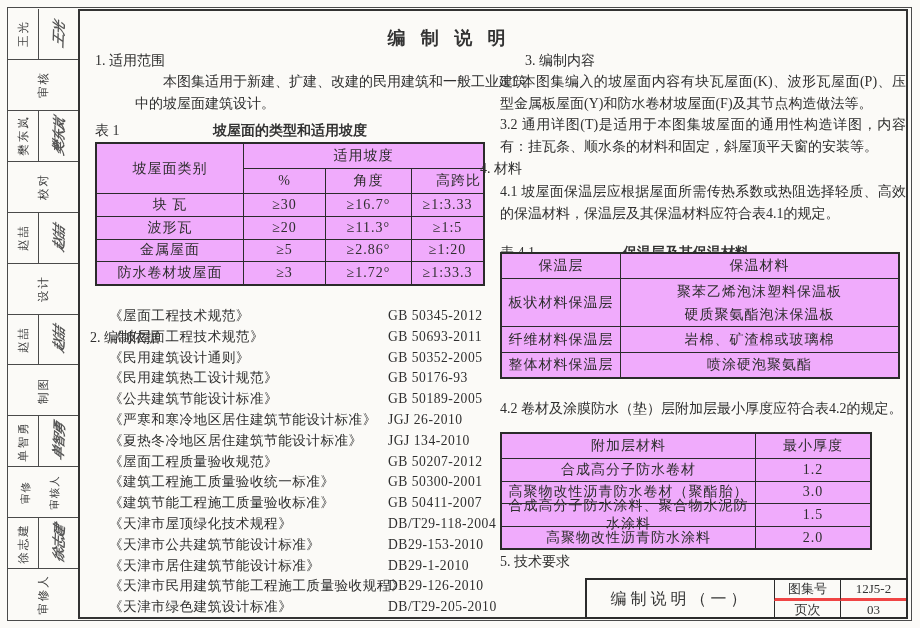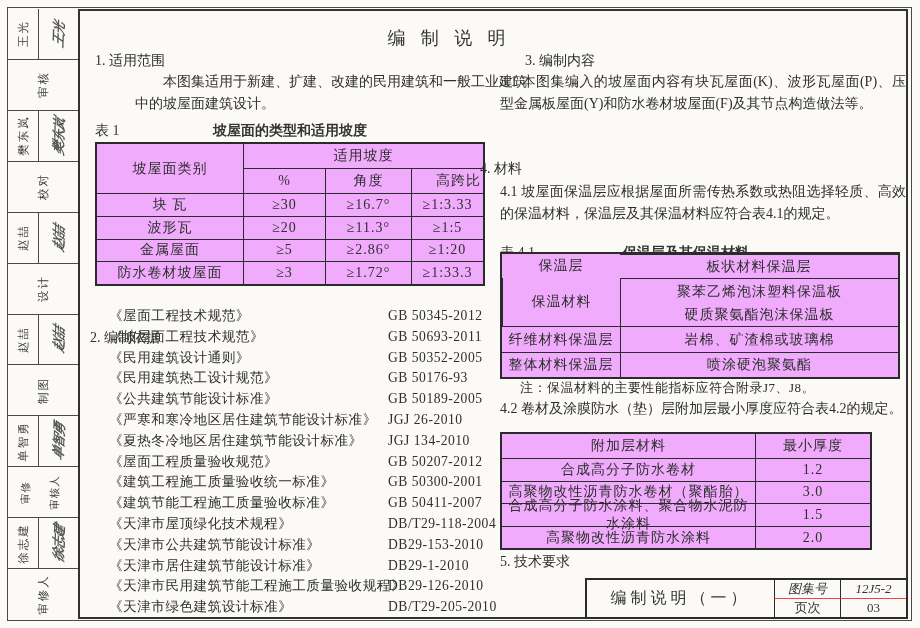--- a/index.html
+++ b/index.html
@@ -21,21 +21,21 @@
   .sb-label-sub{flex:1;display:flex;align-items:center;justify-content:center;gap:0;}
   .vtext{transform:rotate(-90deg);white-space:nowrap;font-size:11.5px;letter-spacing:2px;color:#3c3c3c;}
   .vtext2{transform:rotate(-90deg);white-space:nowrap;font-size:10.5px;letter-spacing:1px;color:#3c3c3c;line-height:11px;text-align:center;}
   .sig{transform:rotate(-88deg) skewX(-22deg);white-space:nowrap;font-size:13px;font-style:italic;font-weight:bold;color:#444;opacity:.9;letter-spacing:-1px;}
 
   
   .abs{position:absolute;}
   .h{font-size:14px;line-height:21px;}
   .p{font-size:14px;line-height:21.5px;text-align:justify;}
   .indent{text-indent:2em;}
-  .doc-title{position:absolute;left:78px;top:26px;width:737px;text-align:center;font-size:18px;letter-spacing:0.85em;text-indent:0.85em;color:#333;}
+  .doc-title{position:absolute;left:78px;top:26px;width:737px;text-align:center;font-size:18px;letter-spacing:0.85em;text-indent:0.85em;color:#333;font-weight:bold;}
 
   
   .caption{position:relative;font-size:14px;font-weight:bold;font-family:"Liberation Sans","DejaVu Sans",sans-serif;color:#333;}
   .caption .cap-no{position:absolute;left:0;top:0;font-weight:normal;font-family:"Liberation Serif",serif;}
   .caption .cap-title{display:block;text-align:center;}
 
   
   .grid-table{display:grid;border:2px solid #2b2b2b;box-sizing:border-box;font-size:14px;background:#f0abfc;}
   .tcell{border-left:1px solid #2b2b2b;border-top:1px solid #2b2b2b;display:flex;align-items:center;justify-content:center;text-align:center;padding:0 2px;letter-spacing:1px;}
   .tcell.nl{border-left:none;}
@@ -51,21 +51,21 @@
   
   .refs{left:95px;top:306px;width:398px;font-size:13.6px;}
   .ref-row{position:relative;height:20.8px;line-height:20.8px;white-space:nowrap;}
   .ref-title{padding-left:14px;letter-spacing:0.5px;}
   .ref-code{position:absolute;left:293px;top:0;letter-spacing:0.5px;}
 
   
   #tblock{position:absolute;left:585px;top:578px;width:323px;height:41px;border:2px solid #2b2b2b;box-sizing:border-box;display:grid;grid-template-columns:1fr 66px 66px;grid-template-rows:1fr 1fr;background:#fbfaf7;}
   #tblock .tb-name{grid-area:1/1/3/2;display:flex;align-items:center;justify-content:center;font-size:16px;letter-spacing:4px;color:#333;}
   #tblock .tb-cell{border-left:1px solid #2b2b2b;display:flex;align-items:center;justify-content:center;font-size:13px;color:#333;}
-  #tblock .tb-top{border-bottom:1px solid #ef4444;font-style:italic;}
+  #tblock .tb-top{border-bottom:3px solid #ef4444;}
   .note{font-size:13px;letter-spacing:0.5px;}
 </style>
 </head>
 <body>
 
 <div class="page">
   <div class="outer-border"></div>
 
   <div class="sidebar">
     <div class="sb-cell">
@@ -272,43 +272,43 @@
       </div>
 
       <div class="ref-row">
         <span class="ref-title">《天津市绿色建筑设计标准》</span>
         <span class="ref-code">DB/T29-205-2010</span>
       </div>
     </div>
 
   <div class="abs h" style="left:500px;top:50px;width:406px;margin-left:25px;">3. 编制内容</div>
   <div class="abs p" style="left:500px;top:71px;width:406px;">3.1 本图集编入的坡屋面内容有块瓦屋面(K)、波形瓦屋面(P)、压型金属板屋面(Y)和防水卷材坡屋面(F)及其节点构造做法等。</div>
+  <div class="abs p" style="left:500px;top:114px;width:406px;">3.2 通用详图(T)是适用于本图集坡屋面的通用性构造详图，内容有：挂瓦条、顺水条的材料和固定，斜屋顶平天窗的安装等。</div>
   <div class="abs h" style="left:480px;top:158px;width:406px;">4. 材料</div>
   <div class="abs p" style="left:500px;top:181px;width:406px;">4.1 坡屋面保温层应根据屋面所需传热系数或热阻选择轻质、高效的保温材料，保温层及其保温材料应符合表4.1的规定。</div>
 
   <div class="abs caption" style="left:500px;top:226px;width:372px;">
     <span class="cap-no">表 4.1</span>
     <span class="cap-title">保温层及其保温材料</span>
   </div>
 
   <div class="abs grid-table" id="t41">
     <div class="tcell nl nt">保温层</div>
+    <div class="tcell nt">保温材料</div>
     <div class="tcell nl">板状材料保温层</div>
-    <div class="tcell nt">保温材料</div>
     <div class="tcell mat2">
       <div>聚苯乙烯泡沫塑料保温板</div>
       <div>硬质聚氨酯泡沫保温板</div>
     </div>
     <div class="tcell nl">纤维材料保温层</div>
     <div class="tcell">岩棉、矿渣棉或玻璃棉</div>
     <div class="tcell nl">整体材料保温层</div>
     <div class="tcell">喷涂硬泡聚氨酯</div>
   </div>
 
-  <div class="abs note" style="left:520px;top:379px;width:380px;">注：保温材料的主要性能指标应符合附录J7、J8。</div>
 
   <div class="abs p" style="left:500px;top:398px;width:406px;">4.2 卷材及涂膜防水（垫）层附加层最小厚度应符合表4.2的规定。</div>
 
   <div class="abs caption" style="left:500px;top:410px;width:372px;margin-top:9px;">
     <span class="cap-no">表 4.2</span>
     <span class="cap-title">附加层最小厚度（mm）</span>
   </div>
 
   <div class="abs grid-table" id="t42">
     <div class="tcell nl nt">附加层材料</div>

